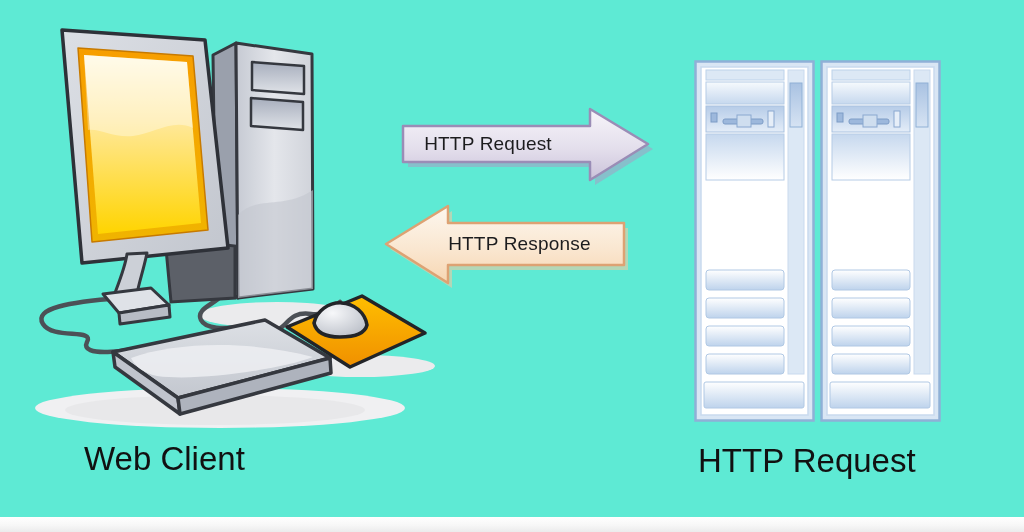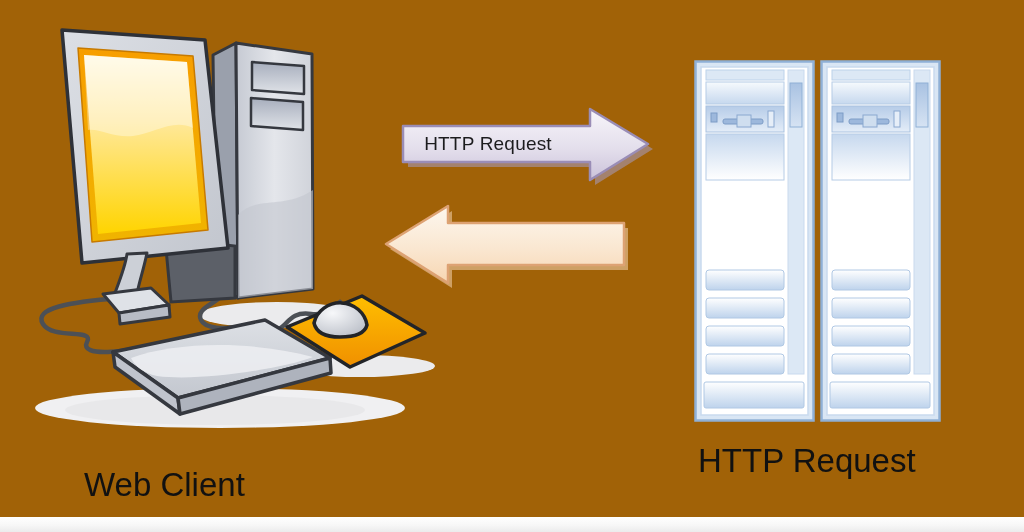--- a/index.html
+++ b/index.html
@@ -1,19 +1,19 @@
 <!DOCTYPE html>
 <html><head>
 <meta charset="utf-8">
 <style>
   * { margin:0; padding:0; box-sizing:border-box; }
   html,body { background:#ffffff; }
   .stage {
     position:relative; width:1024px; height:532px;
-    background:#a16207; overflow:hidden;
+    background:#5eead4; overflow:hidden;
     font-family:"Liberation Sans", sans-serif;
   }
   .abs { position:absolute; }
   .arrow-label {
     position:absolute; text-align:center;
     font-family:"Liberation Sans", sans-serif;
     font-size:19px; color:#1c1c1e; letter-spacing:0.2px;
   }
   .caption {
     position:absolute; font-family:"Liberation Sans", sans-serif;
@@ -205,18 +205,19 @@
     <defs>
       <linearGradient id="gRes" x1="0" y1="0" x2="0" y2="1">
         <stop offset="0" stop-color="#fdf7ef"></stop>
         <stop offset="0.55" stop-color="#fae7d1"></stop>
         <stop offset="1" stop-color="#f7d6b2"></stop>
       </linearGradient>
     </defs>
     <polygon points="6,46 68,8 68,25 244,25 244,67 68,67 68,85" transform="translate(4,5)" fill="#ecc9a4" opacity="0.6"></polygon>
     <polygon points="6,46 68,8 68,25 244,25 244,67 68,67 68,85" fill="url(#gRes)" stroke="#dda273" stroke-width="2.5" stroke-linejoin="round"></polygon>
   </svg>
-
-  <div class="caption" style="left:84px;top:466px;">Web Client</div>
+  <div class="arrow-label" style="left:432px;top:233px;width:175px;">HTTP Response</div>
+
+  <div class="caption" style="left:84px;top:440px;">Web Client</div>
   <div class="caption" style="left:698px;top:442px;">HTTP Request</div>
 
   <div class="bottom-strip"></div>
 </div>
 
 </body></html>

